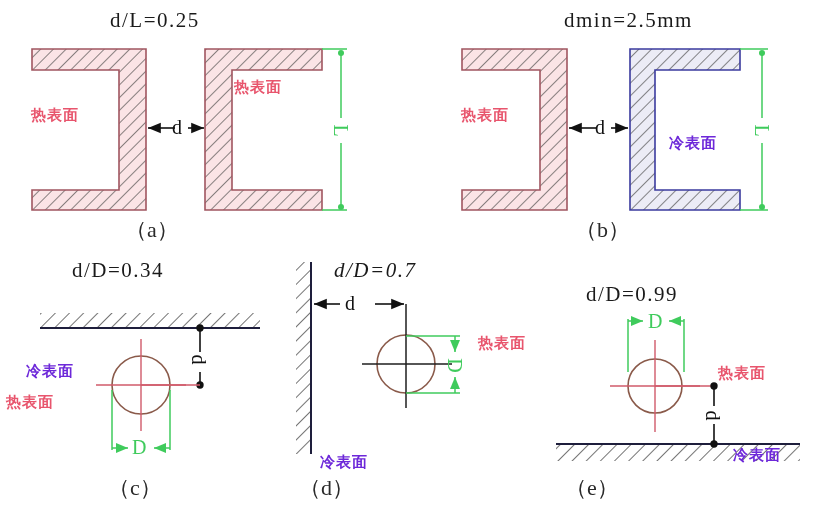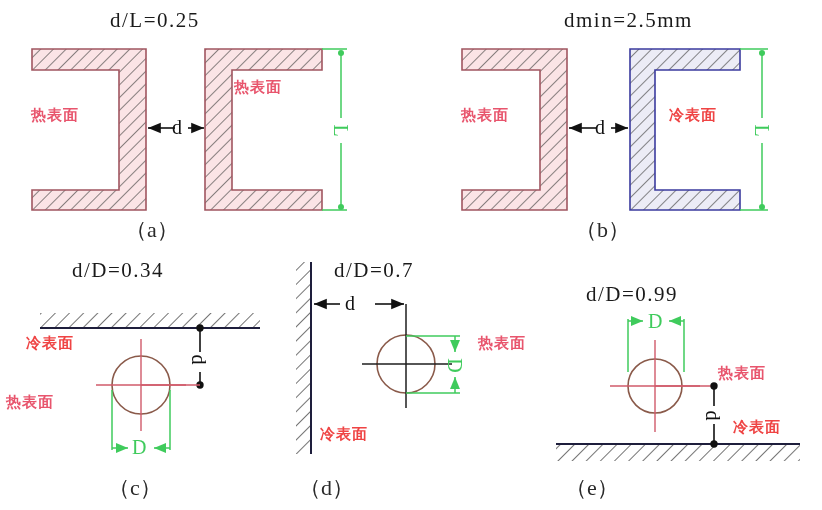--- a/index.html
+++ b/index.html
@@ -31,21 +31,21 @@
   }
   .cn-label {
     position: absolute;
     font-family: Liberation Mono, monospace;
     font-size: 15px;
     font-weight: bold;
     white-space: nowrap;
     letter-spacing: 1px;
   }
   .cn-hot { color: #e8556d; }
-  .cn-cold { color: #ef4444; }
+  .cn-cold { color: #6d28d9; margin-top: 28px; }
   .dim-letter {
     position: absolute;
     font-family: "Liberation Serif", "DejaVu Serif", serif;
     font-size: 20px;
     color: #111111;
     white-space: nowrap;
   }
   .dim-letter-green {
     position: absolute;
     font-family: "Liberation Serif", "DejaVu Serif", serif;
@@ -198,21 +198,21 @@
 <div class="dim-letter-green rot90" style="left:755px;top:119px;">L</div>
 <div class="panel-caption" style="left:575px;top:215px;">（b）</div>
 
 <div class="panel-title" style="left:72px;top:258px;">d/D=0.34</div>
 <div class="cn-label cn-cold" style="left:26px;top:334px;">冷表面</div>
 <div class="cn-label cn-hot" style="left:6px;top:393px;">热表面</div>
 <div class="dim-letter rot90" style="left:193px;top:348px;">d</div>
 <div class="dim-letter-green" style="left:132px;top:436px;">D</div>
 <div class="panel-caption" style="left:108px;top:473px;">（c）</div>
 
-<div class="panel-title" style="left:334px;top:258px;">d/D=0.7</div>
+<div class="panel-title" style="left:334px;top:258px;font-style:italic;">d/D=0.7</div>
 <div class="dim-letter" style="left:345px;top:292px;">d</div>
 <div class="cn-label cn-hot" style="left:478px;top:334px;">热表面</div>
 <div class="dim-letter-green rot90" style="left:447px;top:354px;">D</div>
 <div class="cn-label cn-cold" style="left:320px;top:425px;">冷表面</div>
 <div class="panel-caption" style="left:299px;top:473px;">（d）</div>
 
 <div class="panel-title" style="left:586px;top:282px;">d/D=0.99</div>
 <div class="dim-letter-green" style="left:648px;top:310px;">D</div>
 <div class="cn-label cn-hot" style="left:718px;top:364px;">热表面</div>
 <div class="dim-letter rot90" style="left:707px;top:404px;">d</div>

